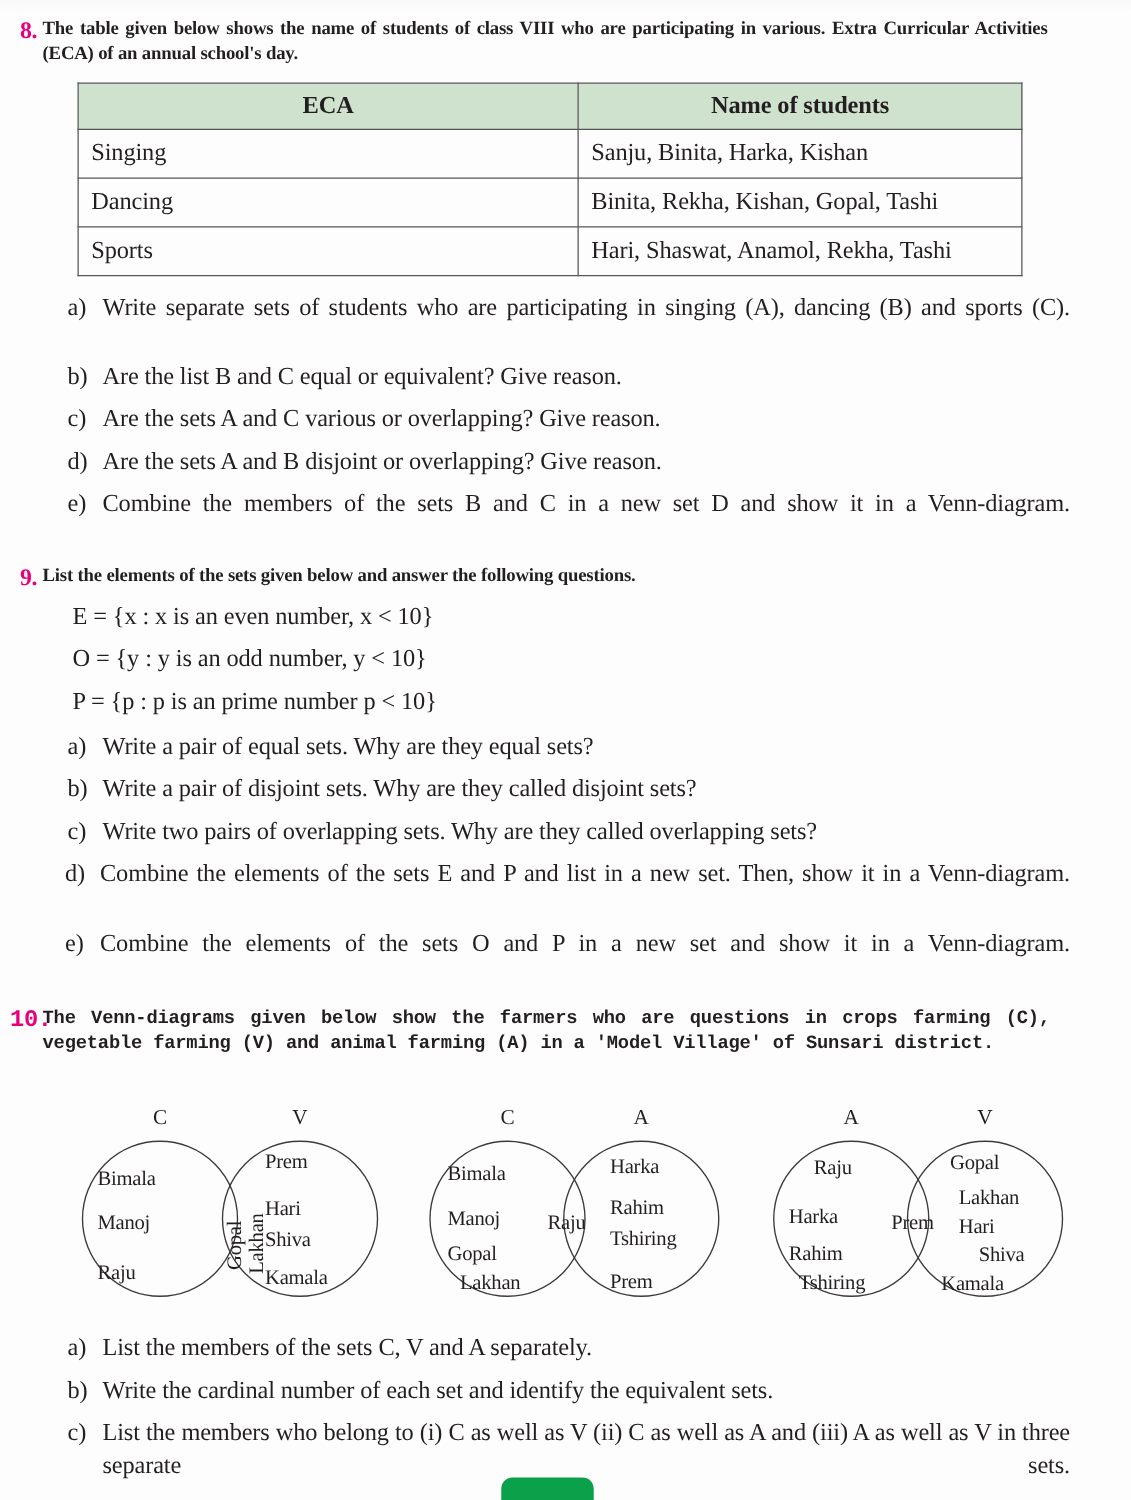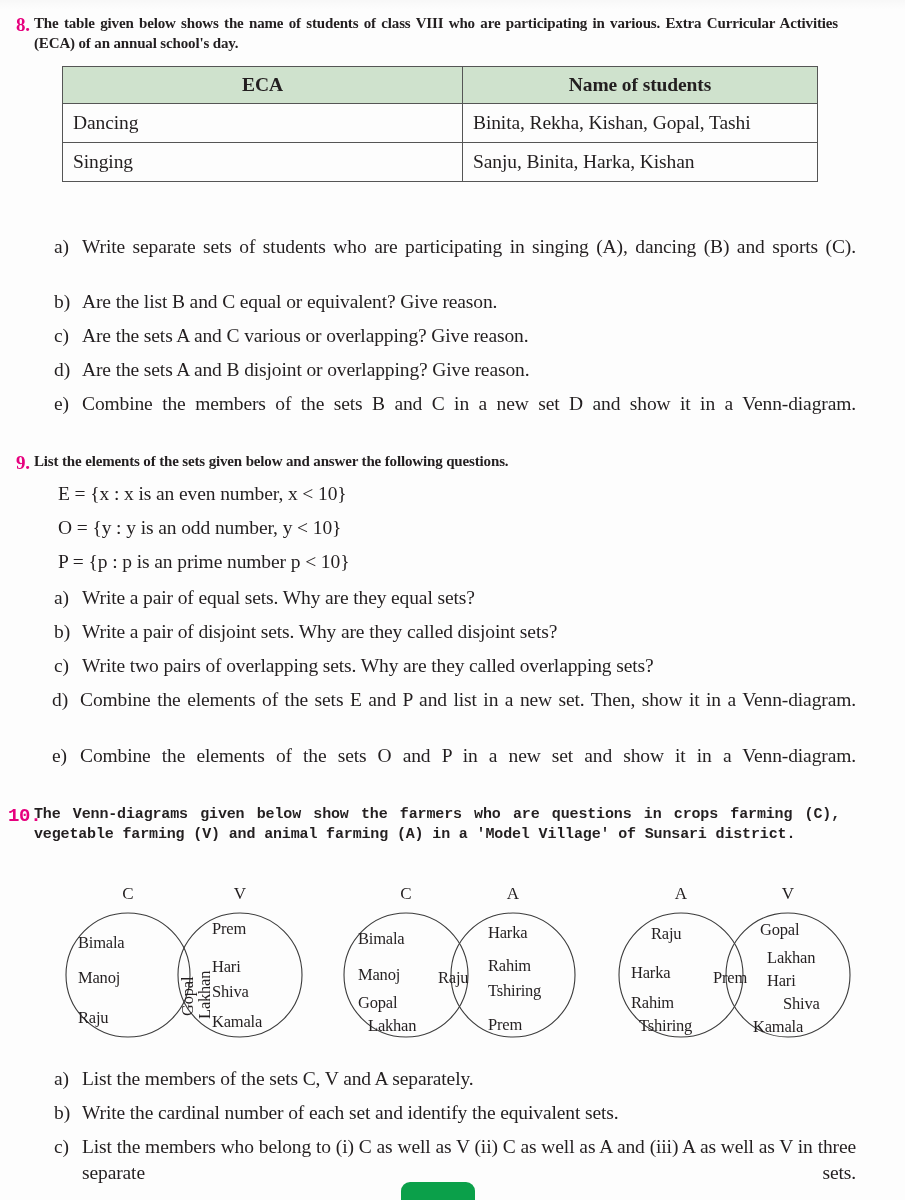--- a/index.html
+++ b/index.html
@@ -176,26 +176,30 @@
 
   <table class="eca-table">
     <thead>
       <tr>
         <th class="col-eca">ECA</th>
         <th>Name of students</th>
       </tr>
     </thead>
     <tbody>
       <tr>
+        <td>Singing</td>
+        <td>Sanju, Binita, Harka, Kishan</td>
+      </tr>
+      <tr>
         <td>Dancing</td>
         <td>Binita, Rekha, Kishan, Gopal, Tashi</td>
       </tr>
       <tr>
-        <td>Singing</td>
-        <td>Sanju, Binita, Harka, Kishan</td>
+        <td>Sports</td>
+        <td>Hari, Shaswat, Anamol, Rekha, Tashi</td>
       </tr>
     </tbody>
   </table>
 
   <div class="subitem" style="left:54px; top:234px; width:802px;">
     <div class="letter">a)</div>
     <div class="subtext justify">Write separate sets of students who are participating in singing (A), dancing (B) and sports (C).</div>
   </div>
   <div class="subitem" style="left:54px; top:289px; width:802px;">
     <div class="letter">b)</div>

